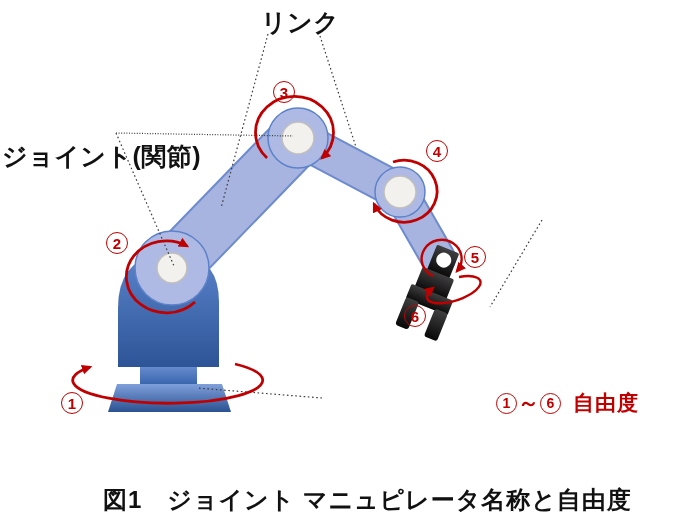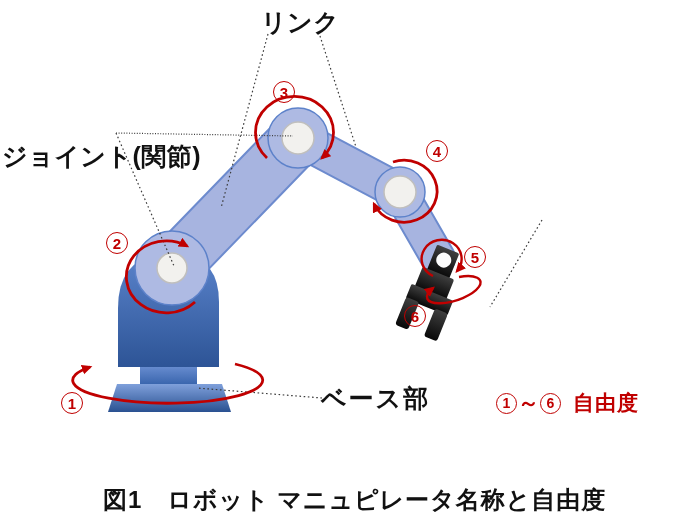--- a/index.html
+++ b/index.html
@@ -115,30 +115,29 @@
       <path d="M 195 302 A 40 36 0 1 1 187 246" marker-end="url(#arr)"></path>
       <path d="M 267 158 A 39 36 0 1 1 322 158" marker-end="url(#arr)"></path>
       <path d="M 393 162 A 33 31 0 1 1 374 204" marker-end="url(#arr)"></path>
       <path d="M 433 276 A 20 19 0 1 1 457 271" stroke-width="2.4" marker-end="url(#arr)"></path>
       <path d="M 459 277 A 28 11 -18 1 1 433 288" stroke-width="2.4" marker-end="url(#arr)"></path>
     </g>
   </svg>
 
   <div class="lbl lbl-link">リンク</div>
   <div class="lbl lbl-joint">ジョイント(関節)</div>
-  <div class="lbl lbl-base">ベース部</div>
 
   <div class="cnum cnum1">1</div>
   <div class="cnum cnum2">2</div>
   <div class="cnum cnum3">3</div>
   <div class="cnum cnum4">4</div>
   <div class="cnum cnum5">5</div>
   <div class="cnum cnum6">6</div>
 
   <div class="dof-legend">
     <span class="mini">1</span>
     <span class="tilde">～</span>
     <span class="mini">6</span>
     <span class="dof-word">自由度</span>
   </div>
 
-  <div class="caption">図1　ロボット マニュピレータ名称と自由度</div>
+  <div class="caption">図1　ジョイント マニュピレータ名称と自由度</div>
 </div>
 
 </body></html>

